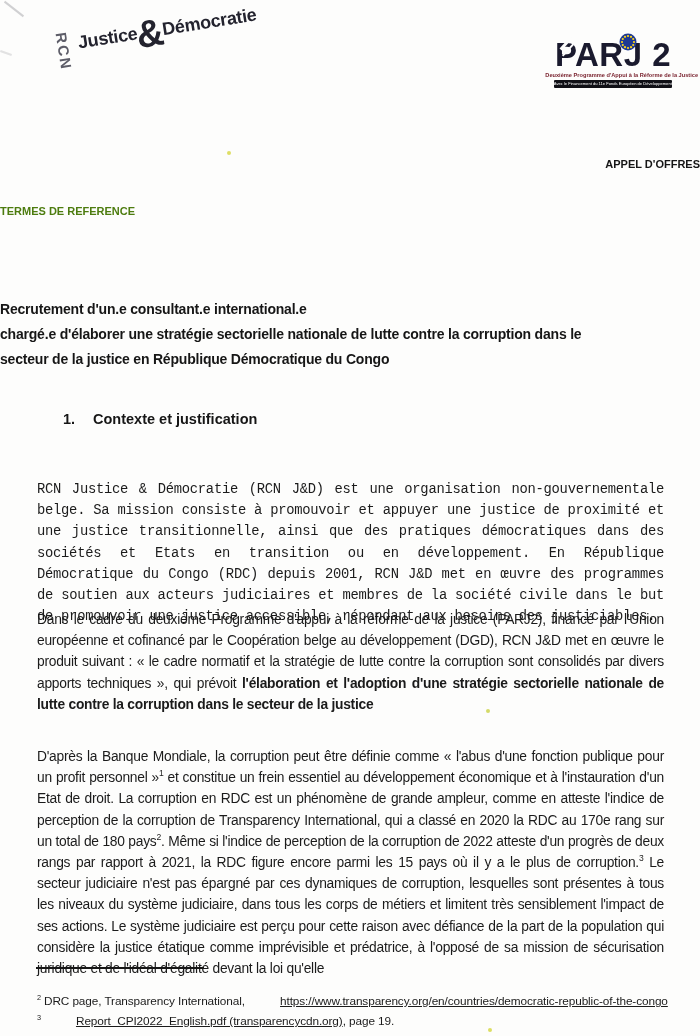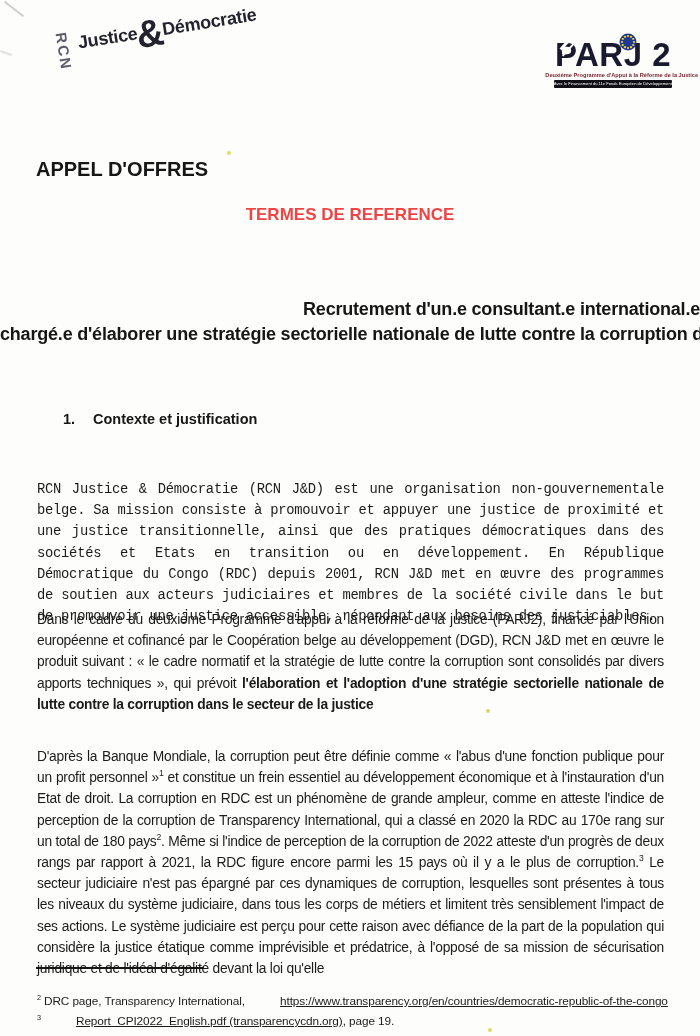--- a/index.html
+++ b/index.html
@@ -55,27 +55,27 @@
     background:#101016;border-radius:1px;
     margin:2px auto 0;width:118px;height:8px;
     display:flex;align-items:center;justify-content:center;overflow:hidden;
   }
   .parj-banner-text{
     color:#fff;font-size:6px;white-space:nowrap;
     transform:scale(0.68);transform-origin:center center;
   }
 
   
-  .doc-title1{position:absolute;top:158px;left:0;right:0;text-align:left;
-    font-weight:700;font-size:20px;color:#161616;padding-left:36px;}
-  .doc-title2{position:absolute;top:205px;left:0;right:0;text-align:center;
-    font-weight:700;font-size:17px;color:#ef4444;}
+  .doc-title1{position:absolute;top:158px;left:0;right:0;text-align:right;
+    font-weight:700;font-size:11px;color:#161616;padding-left:36px;}
+  .doc-title2{position:absolute;top:205px;left:0;right:0;text-align:left;
+    font-weight:700;font-size:11px;color:#4d7c0f;}
   .assignment{
-    position:absolute;top:297px;left:0;right:0;text-align:right;
-    font-weight:700;font-size:18px;line-height:25px;color:#161616;
+    position:absolute;top:297px;left:0;right:0;text-align:left;
+    font-weight:700;font-size:14px;line-height:25px;color:#161616;
     letter-spacing:-0.2px;
   }
   .assignment div{white-space:nowrap;}
 
   .section-heading{
     position:absolute;top:411px;left:63px;
     font-weight:700;font-size:14.5px;color:#161616;
     display:flex;
   }
   .section-heading .num{width:30px;}
@@ -157,20 +157,21 @@
       <span class="parj-banner-text">Avec le Financement du 11e Fonds Européen de Développement</span>
     </div>
   </div>
 
   <div class="doc-title1">APPEL D'OFFRES</div>
   <div class="doc-title2">TERMES DE REFERENCE</div>
 
   <div class="assignment">
     <div>Recrutement d'un.e consultant.e international.e</div>
     <div>chargé.e d'élaborer une stratégie sectorielle nationale de lutte contre la corruption dans le</div>
+    <div>secteur de la justice en République Démocratique du Congo</div>
   </div>
 
   <div class="section-heading">
     <span class="num">1.</span>
     <span>Contexte et justification</span>
   </div>
 
   <div class="para p1"><span>RCN Justice &amp; Démocratie (RCN J&amp;D) est une organisation non-gouvernementale belge. Sa mission consiste à promouvoir et appuyer une justice de proximité et une justice transitionnelle, ainsi que des pratiques démocratiques dans des sociétés et Etats en transition ou en développement. En République Démocratique du Congo (RDC) depuis 2001, RCN J&amp;D met en œuvre des programmes de soutien aux acteurs judiciaires et membres de la société civile dans le but de promouvoir une justice accessible, répondant aux besoins des justiciables.</span></div>
   <div class="para p2"><span>Dans le cadre du deuxième Programme d'appui à la réforme de la justice (PARJ2), financé par l'Union européenne et cofinancé par le Coopération belge au développement (DGD), RCN J&amp;D met en œuvre le produit suivant : « le cadre normatif et la stratégie de lutte contre la corruption sont consolidés par divers apports techniques », qui prévoit </span><span class="b">l'élaboration et l'adoption d'une stratégie sectorielle nationale de lutte contre la corruption dans le secteur de la justice</span></div>
   <div class="para p3"><span>D'après la Banque Mondiale, la corruption peut être définie comme « l'abus d'une fonction publique pour un profit personnel »</span><sup>1</sup><span> et constitue un frein essentiel au développement économique et à l'instauration d'un Etat de droit. La corruption en RDC est un phénomène de grande ampleur, comme en atteste l'indice de perception de la corruption de Transparency International, qui a classé en 2020 la RDC au 170e rang sur un total de 180 pays</span><sup>2</sup><span>.  Même si l'indice de perception de la corruption de 2022 atteste d'un progrès de deux rangs par rapport à 2021, la RDC figure encore parmi les 15 pays où il y a le plus de corruption.</span><sup>3</sup><span> Le secteur judiciaire n'est pas épargné par ces dynamiques de corruption, lesquelles sont présentes à tous les niveaux du système judiciaire, dans tous les corps de métiers et limitent très sensiblement l'impact de ses actions. Le système judiciaire est perçu pour cette raison avec défiance de la part de la population qui considère la justice étatique comme imprévisible et prédatrice, à l'opposé de sa mission de sécurisation juridique et de l'idéal d'égalité devant la loi qu'elle</span></div>

